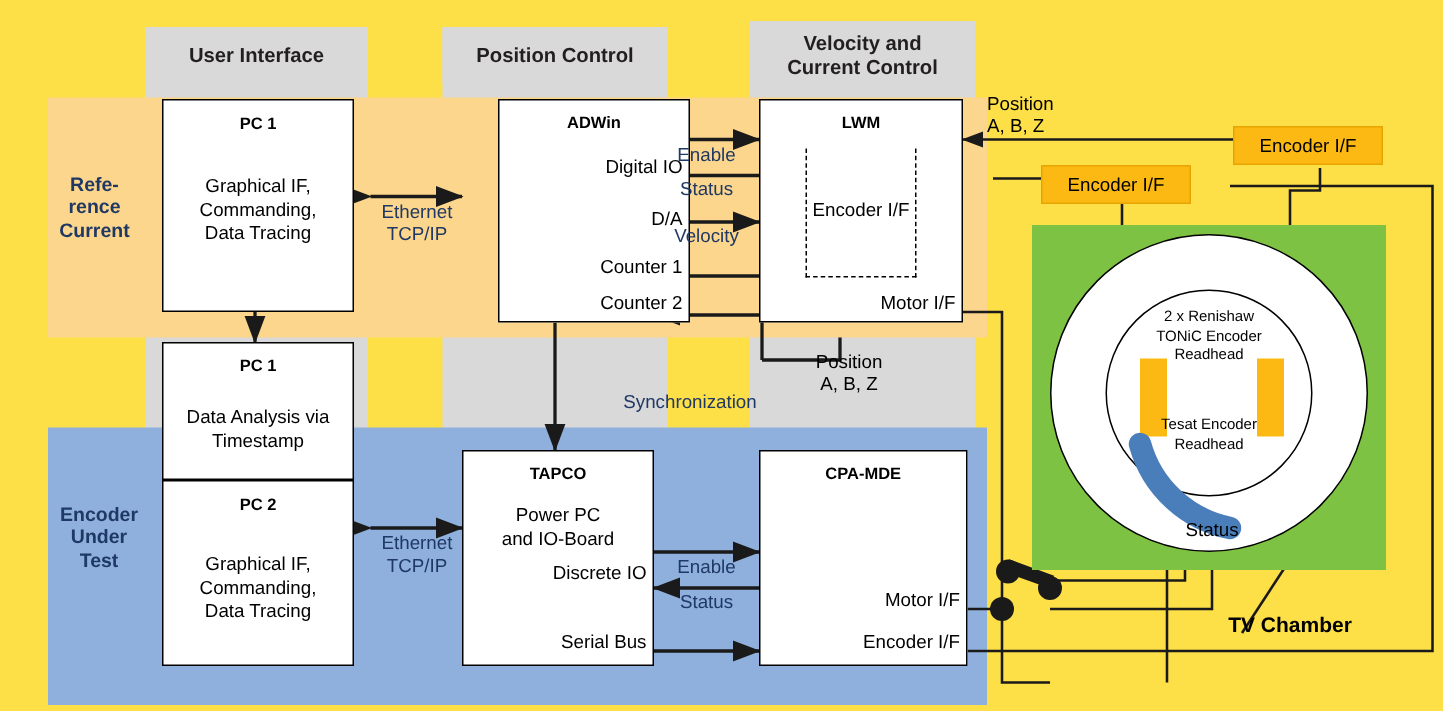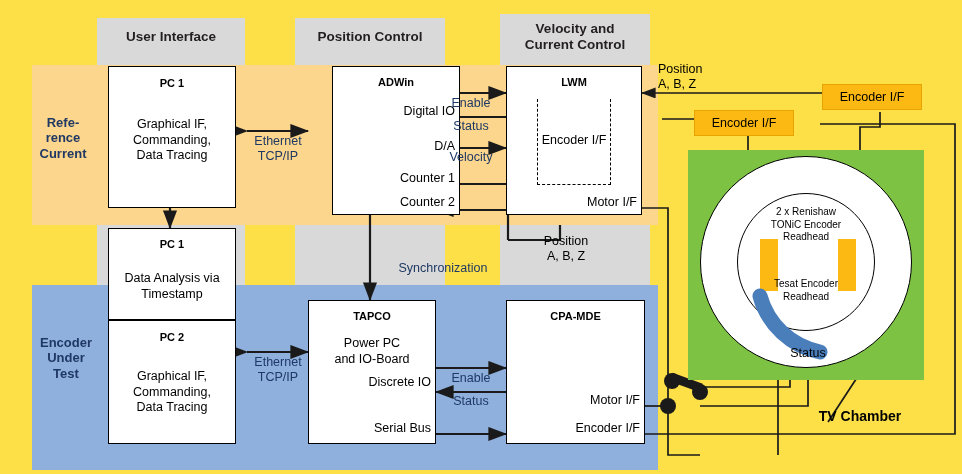--- a/index.html
+++ b/index.html
@@ -196,21 +196,21 @@
   <div class="lbl" style="left:245px;top:355px;width:66px;white-space:pre-line">Ethernet
 TCP/IP</div>
 
   <div class="lbl" style="left:440px;top:96px;width:62px;">Enable</div>
   <div class="lbl" style="left:440px;top:119px;width:62px;">Status</div>
   <div class="lbl" style="left:438px;top:150px;width:66px;">Velocity</div>
 
   <div class="lbl" style="left:440px;top:371px;width:62px;">Enable</div>
   <div class="lbl" style="left:440px;top:394px;width:62px;">Status</div>
 
-  <div class="lbl" style="left:378px;top:261px;width:130px;">Synchronization</div>
+  <div class="lbl" style="left:395px;top:261px;width:130px;">Synchronization</div>
 
   <div class="lblk" style="left:658px;top:62px;width:84px;text-align:left;white-space:pre-line">Position
 A, B, Z</div>
   <div class="lblk" style="left:520px;top:234px;width:92px;white-space:pre-line">Position
 A, B, Z</div>
 
   <div class="ybox" style="left:822px;top:84px;width:100px;height:26px;">
     <span>Encoder I/F</span>
   </div>
   <div class="ybox" style="left:694px;top:110px;width:100px;height:26px;">

